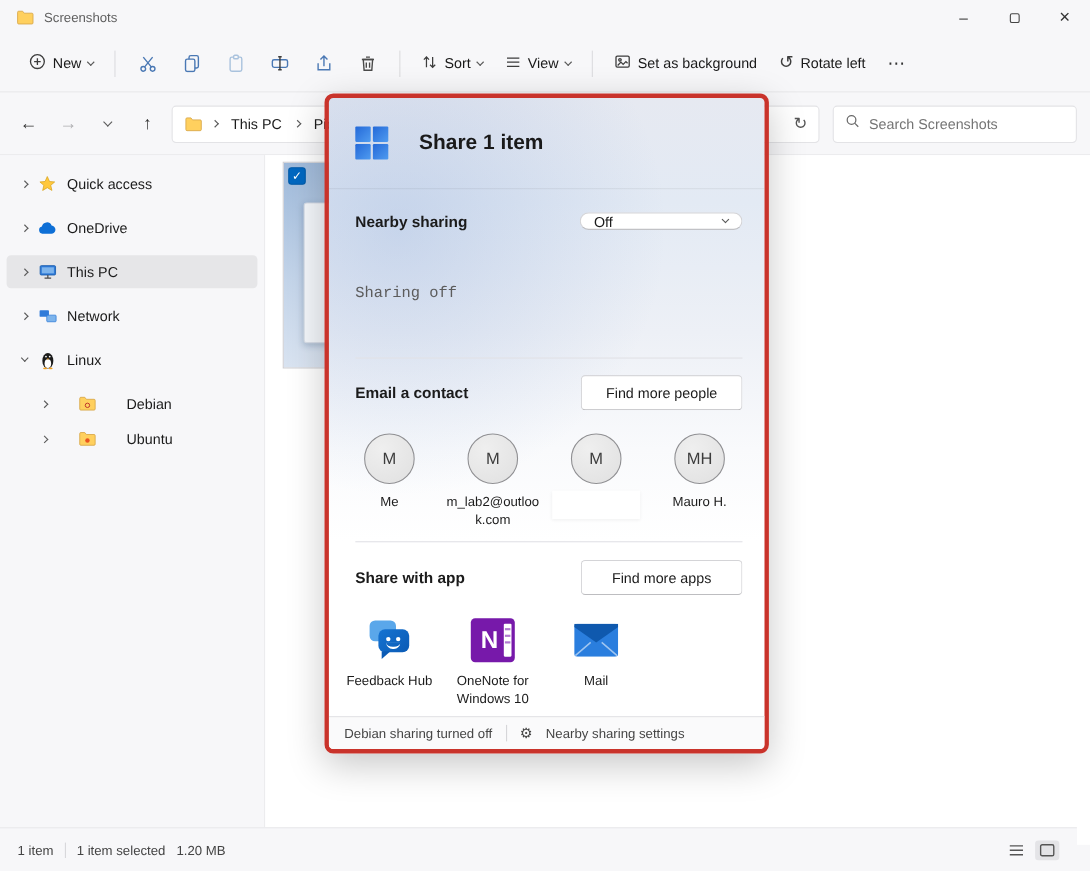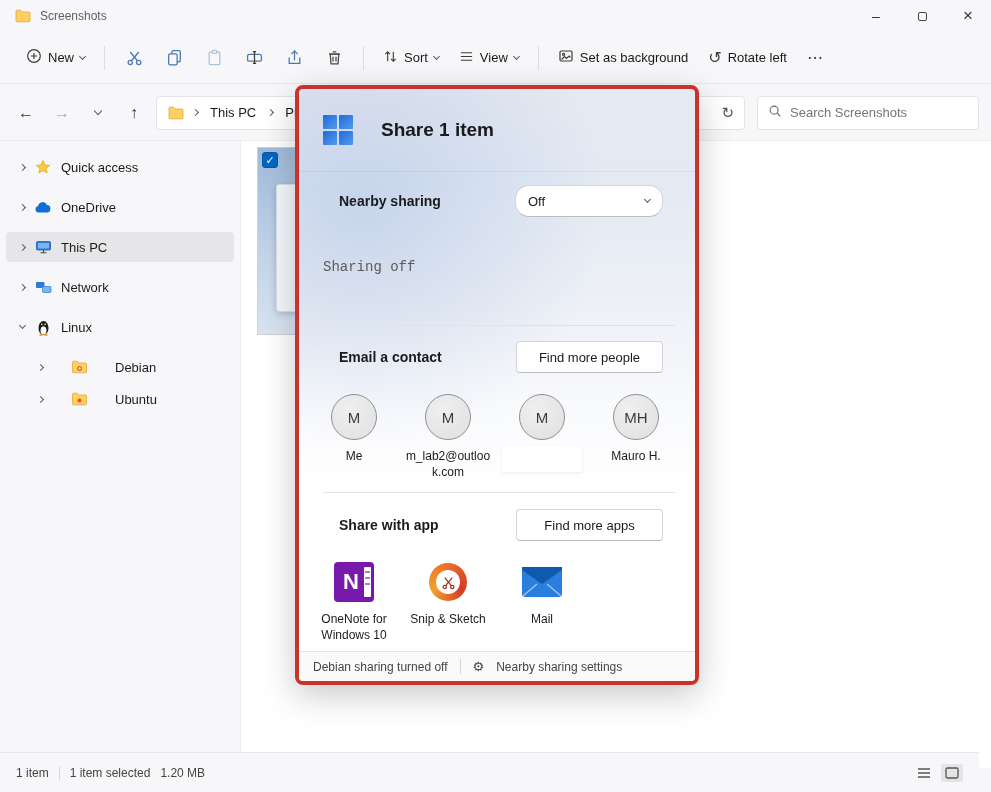--- a/index.html
+++ b/index.html
@@ -60,23 +60,23 @@
   
   .dialog { position:absolute; left:295px; top:85px; width:404px; height:600px; border:4px solid #c9332b; border-radius:8px; z-index:10; overflow:hidden;
     background:
       radial-gradient(circle at 16% 20%, rgba(135,165,215,0.32), rgba(135,165,215,0) 42%),
       linear-gradient(180deg, #e6e9f1 0%, #e3eaf4 16%, #edf0f6 36%, #f9fafc 54%, #ffffff 68%);
     box-shadow:0 10px 34px rgba(0,0,0,.22); }
   .dlg-header { position:absolute; top:0; left:0; right:0; height:83px; display:flex; align-items:center; padding-left:24px; gap:28px; border-bottom:1px solid rgba(0,0,0,.05); }
   .winlogo { width:30px; height:30px; display:grid; grid-template-columns:1fr 1fr; grid-template-rows:1fr 1fr; gap:2px; }
   .winlogo span { background:linear-gradient(135deg,#2469d8,#4f9bf0); border-radius:1px; }
   .dlg-title { font-size:19px; font-weight:600; color:#1a1a1a; }
-  .dlg-row { position:absolute; left:24px; right:32px; height:32px; display:flex; align-items:center; justify-content:space-between;margin-left:16px; }
+  .dlg-row { position:absolute; left:24px; right:20px; height:32px; display:flex; align-items:center; justify-content:space-between; }
   .dlg-label { font-size:14px; font-weight:600; color:#1b1b1b; }
-  .dropdown { width:148px; height:32px; background:#fff; border:1px solid #d4d4d7; border-bottom-color:#bdbdc0; border-radius:14px; display:flex; align-items:center; justify-content:space-between; padding:4px 12px; font-size:13px; }
+  .dropdown { width:148px; height:16px; background:#fff; border:1px solid #d4d4d7; border-bottom-color:#bdbdc0; border-radius:14px; display:flex; align-items:center; justify-content:space-between; padding:4px 12px; font-size:13px; }
   .dlg-btn { width:147px; height:32px; background:#fff; border:1px solid #d4d4d7; border-bottom-color:#bdbdc0; border-radius:4px; display:flex; align-items:center; justify-content:center; font-size:13px; color:#1b1b1b; }
   .muted { position:absolute; left:24px; top:170px; font-size:14px; color:#5c5c5c;font-family:Liberation Mono, monospace; }
   .hr { position:absolute; left:24px; right:20px; height:1px; background:#e2e2e6; }
   .colrow { position:absolute; left:8px; right:0; display:flex; }
   .col { width:94px; display:flex; flex-direction:column; align-items:center; }
   .avatar { width:46px; height:46px; border-radius:50%; background:radial-gradient(circle at 35% 30%,#efefef,#e0e0e0); border:1px solid #8f8f92; display:flex; align-items:center; justify-content:center; font-size:15px; color:#3c3c3c; }
   .cname { margin-top:8px; font-size:12px; color:#1b1b1b; text-align:center; line-height:1.35; width:90px; word-break:break-all; }
   .name-box { margin-top:6px; width:80px; height:26px; background:#fff; box-shadow:0 1px 3px rgba(0,0,0,.07); }
   .appicon { width:42px; height:42px; display:flex; align-items:center; justify-content:center; position:relative; }
   .aname { margin-top:8px; font-size:12px; color:#1b1b1b; text-align:center; line-height:1.35; width:92px; }
@@ -415,47 +415,46 @@
   <div class="hr" style="top:403px;"></div>
 
   <div class="dlg-row" style="top:420px;">
     <span class="dlg-label">Share with app</span>
     <span class="dlg-btn">Find more apps</span>
   </div>
 
   <div class="colrow" style="top:472px;">
     <div class="col">
       <span class="appicon">
+        <span class="fh">
+            <span class="b1"></span>
+            <span class="b2"></span>
+            <span class="tail"></span>
+            <span class="eye" style="left:17px;"></span>
+            <span class="eye" style="left:26px;"></span>
+            <span class="smile"></span>
+          </span>
+      </span>
+      <span class="aname">Feedback Hub</span>
+    </div>
+    <div class="col">
+      <span class="appicon">
         <span class="on">
             <span class="n">N</span>
             <span class="page">
               <i></i>
               <i></i>
               <i></i>
             </span>
           </span>
       </span>
       <span class="aname">OneNote for Windows 10</span>
     </div>
     <div class="col">
       <span class="appicon">
-        <span class="sn">
-            <span class="inner">
-          <svg width="15" height="15" viewBox="0 0 16 16" fill="none" stroke="#a03320" stroke-width="1.3">
-                <circle cx="4" cy="12.8" r="1.8"></circle>
-                <circle cx="12" cy="12.8" r="1.8"></circle>
-                <path d="M5 11.3 12 2.8M11 11.3 4 2.8"></path>
-              </svg>
-        </span>
-          </span>
-      </span>
-      <span class="aname">Snip &amp; Sketch</span>
-    </div>
-    <div class="col">
-      <span class="appicon">
         <svg width="40" height="30" viewBox="0 0 40 30">
             <rect width="40" height="30" rx="3" fill="#2a7ede"></rect>
             <path d="M0 0 H40 V3 L20 17 0 3z" fill="#0f59ae"></path>
             <path d="M1 29 15 17M39 29 25 17" stroke="rgba(255,255,255,.55)" stroke-width="1.4" fill="none"></path>
           </svg>
       </span>
       <span class="aname">Mail</span>
     </div>
   </div>
 

